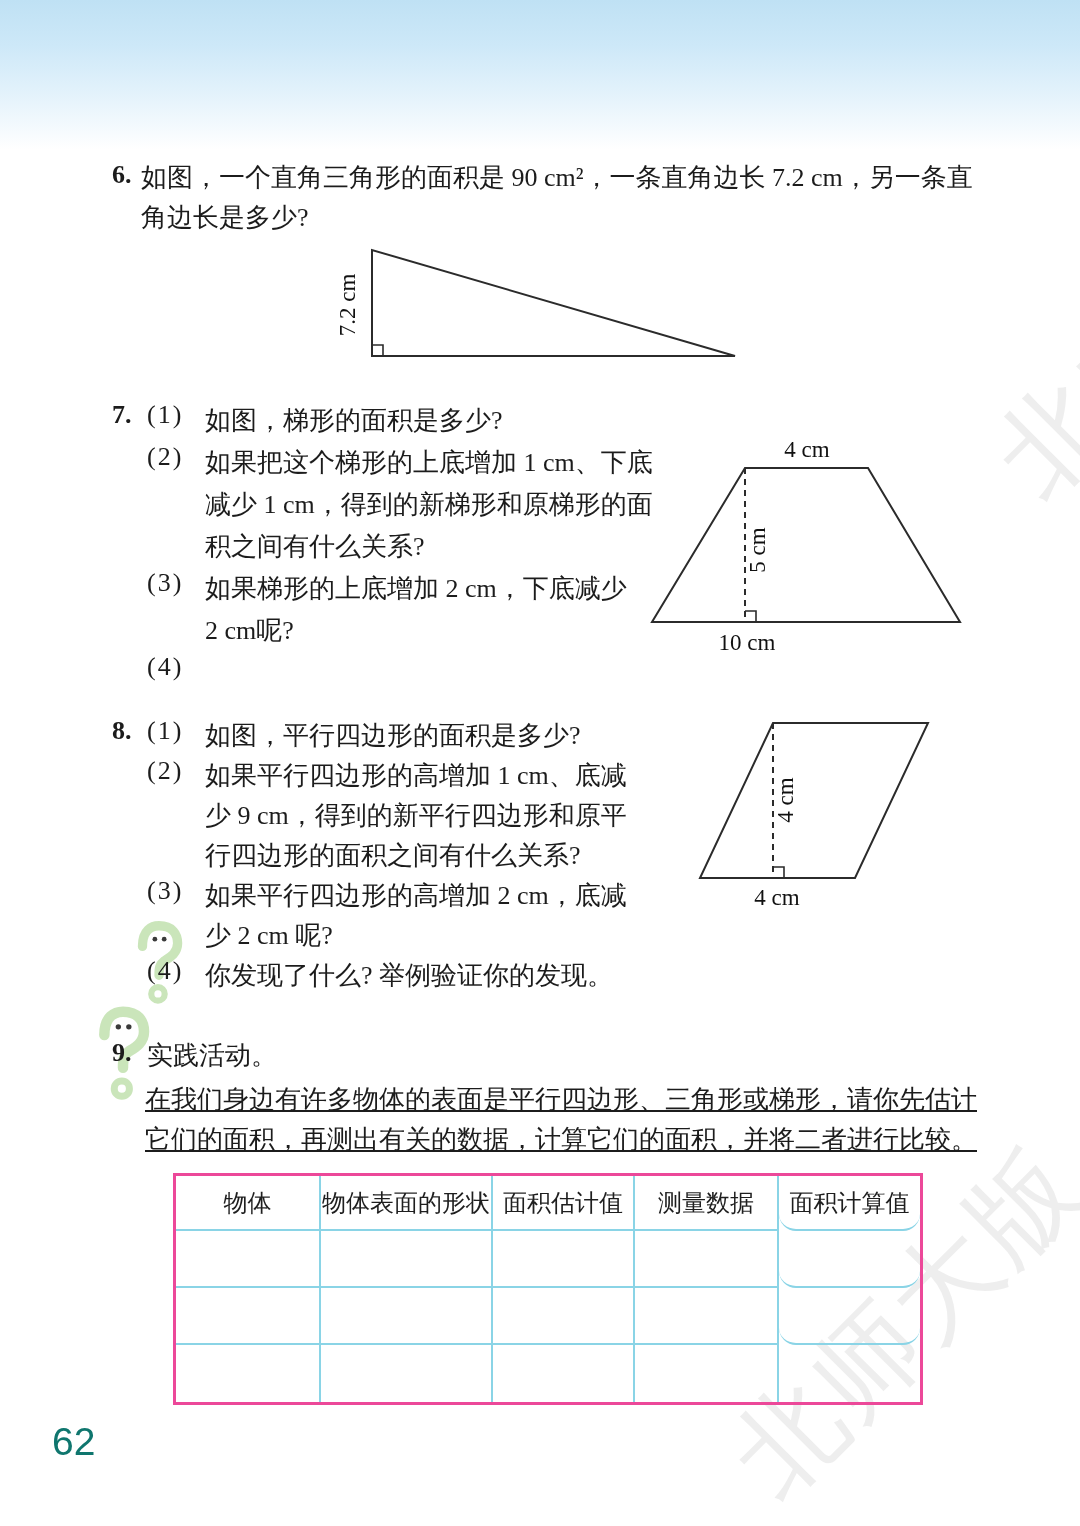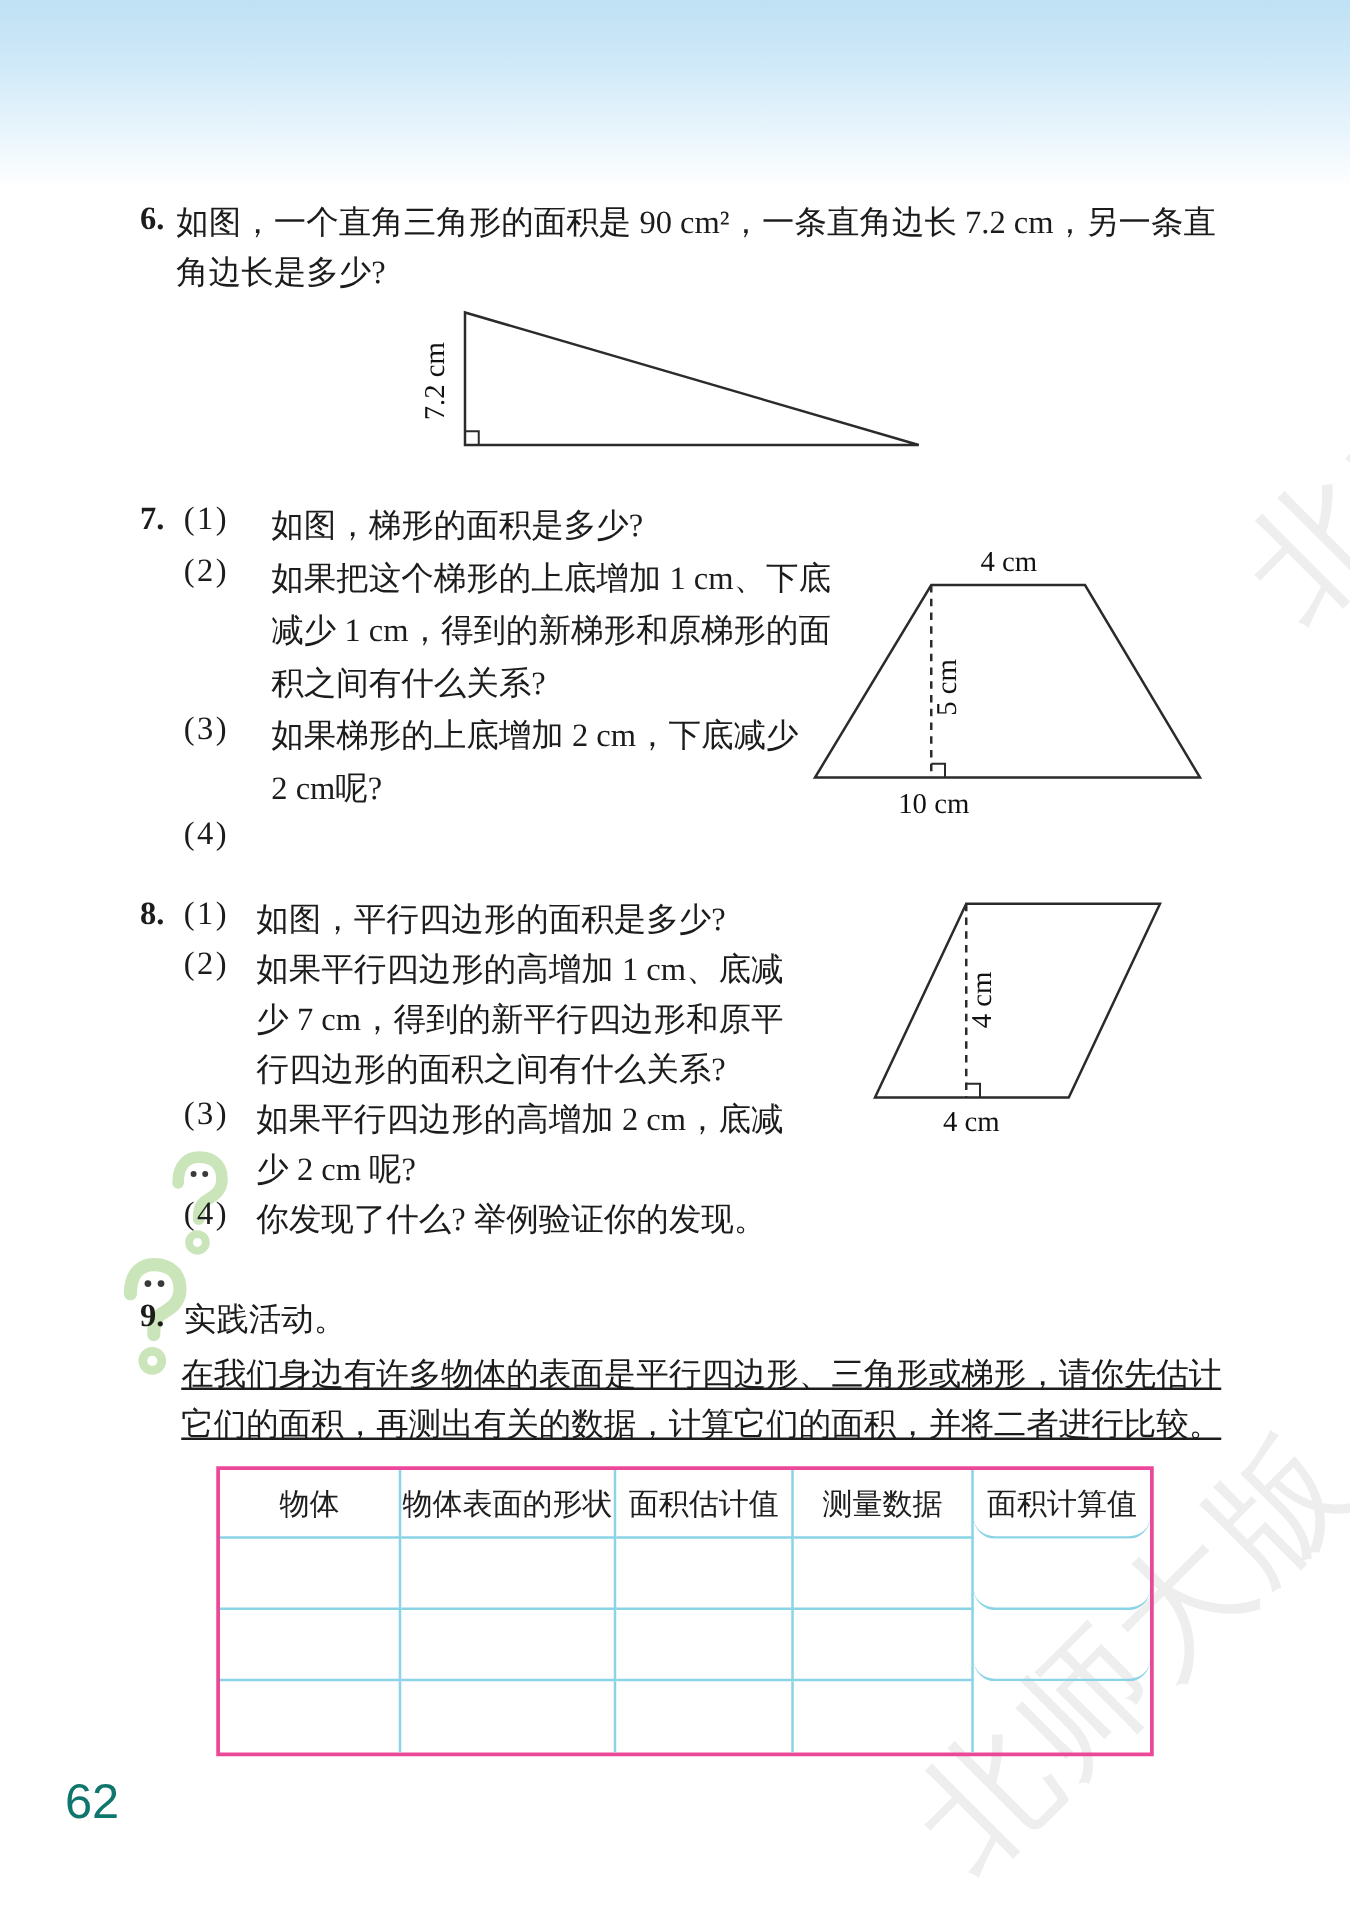--- a/index.html
+++ b/index.html
@@ -23,21 +23,21 @@
   .wm-main { left:678px; top:1262px; }
   .wm-top  { left:942px; top:262px; }
 
   .prob { position:absolute; display:flex; align-items:flex-start; z-index:2; font-size:26px; }
   .pnum { width:35px; flex:none; font-weight:bold; }
   .pnum6 { width:29px; flex:none; font-weight:bold; }
   .items { display:flex; flex-direction:column; }
   .item { display:flex; }
   .marker { width:58px; flex:none; letter-spacing:2px; }
   .lh40 > div, .lh40.item .ilines > div { height:40px; }
-  .p7 .ilines > div { height:42px; line-height:42px;margin-left:12px; }
+  .p7 .ilines > div { height:42px; line-height:42px; }
   .p8 .ilines > div { height:40px; line-height:40px; }
   .ilines > div { white-space:nowrap; }
   .plainlines { position:absolute; z-index:2; font-size:26px;text-decoration:underline; }
   .plainlines > div { height:40px; line-height:40px; white-space:nowrap; }
 
   .diagram { position:absolute; z-index:2; }
   .diagram text { font-size:23px; fill:#111; font-family:"Liberation Serif","DejaVu Serif",serif; }
   .diagram path, .diagram polygon, .diagram line { stroke:#2b2b2b; fill:none; }
 
   .doodle { position:absolute; z-index:1; }
@@ -131,21 +131,21 @@
     <div class="item">
       <span class="marker">(1)</span>
       <div class="ilines">
           <div>如图，平行四边形的面积是多少?</div>
         </div>
     </div>
     <div class="item">
       <span class="marker">(2)</span>
       <div class="ilines">
         <div>如果平行四边形的高增加 1 cm、底减</div>
-        <div>少 7 cm，得到的新平行四边形和原平</div>
+        <div>少 9 cm，得到的新平行四边形和原平</div>
         <div>行四边形的面积之间有什么关系?</div>
       </div>
     </div>
     <div class="item">
       <span class="marker">(3)</span>
       <div class="ilines">
         <div>如果平行四边形的高增加 2 cm，底减</div>
         <div>少 2 cm 呢?</div>
       </div>
     </div>

